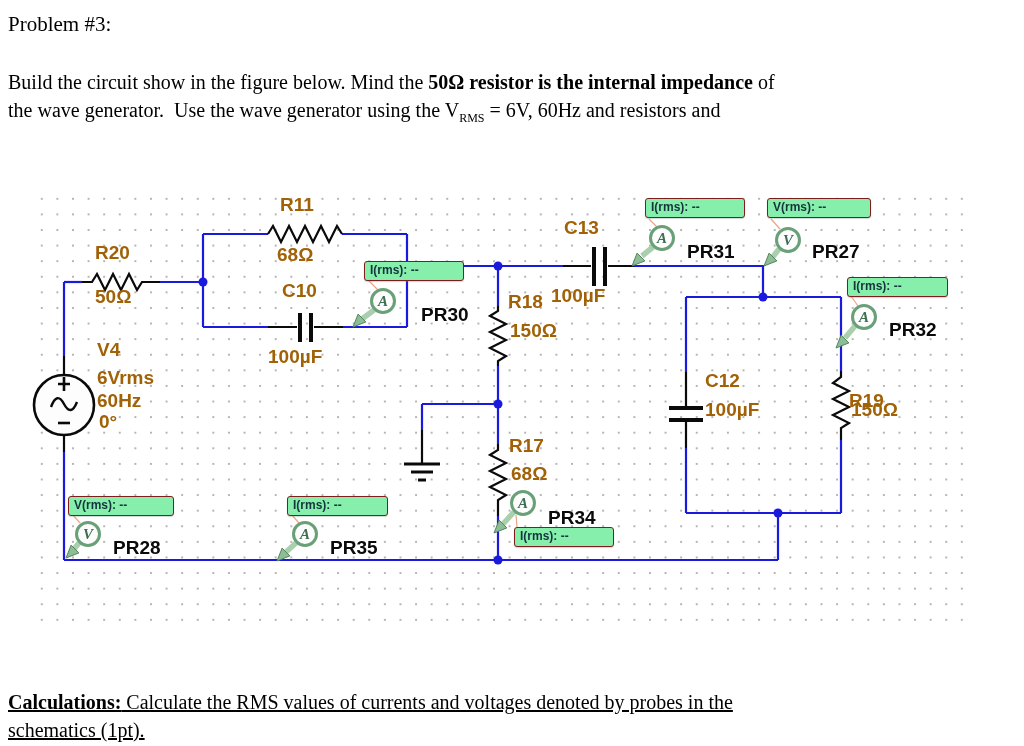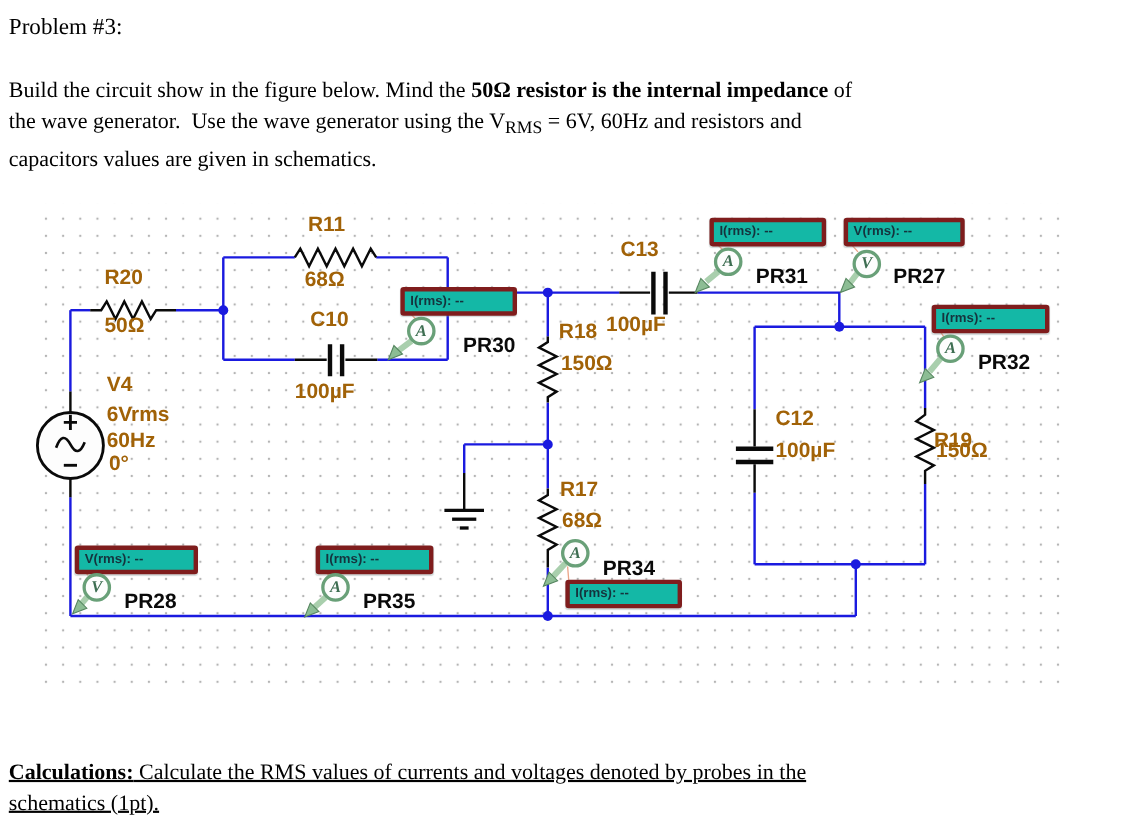--- a/index.html
+++ b/index.html
@@ -3,53 +3,52 @@
 <meta charset="utf-8">
 <style>
   html,body{margin:0;padding:0;background:#ffffff;}
   body{width:1024px;height:746px;position:relative;overflow:hidden;
        font-family:"Liberation Serif",serif;color:#000;}
   .abs{position:absolute;}
   
   .doc-title{left:8px;top:12px;font-size:21px;font-weight:normal;white-space:nowrap;}
   .doc-para{left:8px;top:68px;font-size:20px;line-height:28px;width:1010px;}
   .doc-calc{left:8px;top:688px;font-size:20px;line-height:28px;width:1010px;text-decoration:underline;}
-  sub.vsub{font-size:16px;margin-top:36px;}
+  sub.vsub{font-size:12px;margin-top:36px;}
   
   .sheet{left:30px;top:185px;width:937px;height:447px;
          background-image:radial-gradient(circle,#b4b4b4 1.1px,rgba(0,0,0,0) 1.4px);
          background-size:15.6px 15.6px;background-position:4px 6px;}
   svg.wiring{left:0;top:0;width:1024px;height:746px;pointer-events:none;}
   
   .comp-label{font-family:"Liberation Sans",sans-serif;font-weight:bold;
               font-size:19px;color:#a16207;white-space:nowrap;line-height:20px;}
   .probe-name{font-family:"Liberation Sans",sans-serif;font-weight:bold;
               font-size:19px;color:#0a0a0a;white-space:nowrap;line-height:21px;}
   
-  .probe-box{height:15px;background:#14b8a6;border:4px solid #7f1d1d;
+  .probe-box{height:15px;background:#86efac;border:1px solid #7f1d1d;
              border-radius:3px;padding:1px 5px 2px 5px;
              font-family:"Liberation Sans",sans-serif;font-weight:bold;
              font-size:12px;line-height:15px;color:#15333d;white-space:nowrap;
              box-shadow:0 1px 1px rgba(120,140,140,.35);}
   
   .probe-circle{width:20px;height:20px;border:3px solid #69a078;border-radius:50%;
                 background:#fdfdfd;text-align:center;}
   .probe-circle span{display:block;font-family:"Liberation Serif",serif;
                      font-weight:bold;font-style:italic;font-size:15px;
                      line-height:20px;color:#3e6e52;}
 </style>
 </head>
 <body>
 
 <div class="abs doc-title">Problem #3:</div>
 
 <div class="abs doc-para">
   <span><span>Build the circuit show in the figure below. Mind the </span><b>50Ω resistor is the internal impedance</b><span> of</span></span><br>
   <span><span>the wave generator.&nbsp; Use the wave generator using the V</span><sub class="vsub">RMS</sub><span> = 6V, 60Hz and resistors and</span></span><br>
-  <span>capacitors values are given in schematics.</span>
 </div>
 
 <div class="abs doc-calc">
   <b>Calculations:</b><span> Calculate the RMS values of currents and voltages denoted by probes in the</span><br>
   <span>schematics (1pt).</span>
 </div>
 
 <div class="abs sheet"></div>
 
 <svg class="abs wiring" viewBox="0 0 1024 746" xmlns="http://www.w3.org/2000/svg">

